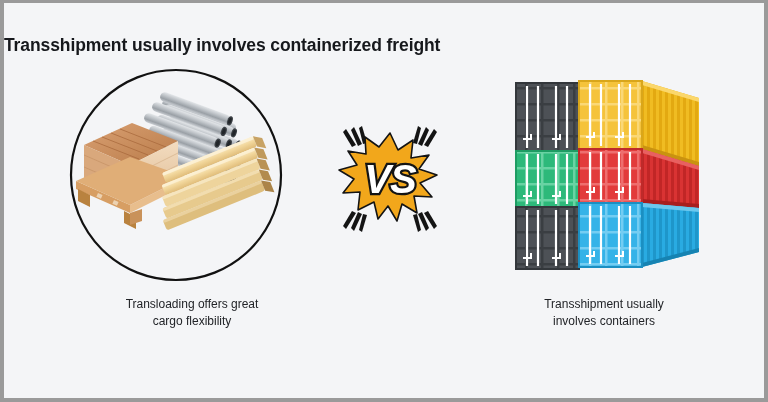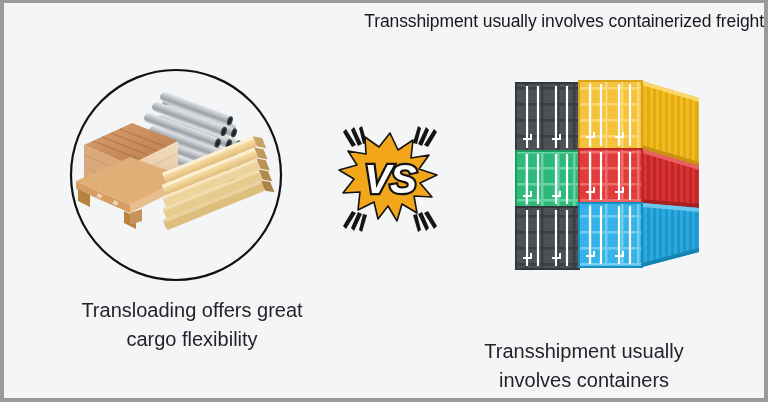--- a/index.html
+++ b/index.html
@@ -23,38 +23,38 @@
     overflow: hidden;
   }
   #inner {
     position: absolute;
     left: 0; top: 0; right: 0; bottom: 0;
     background: #F4F5F7;
   }
   #title {
     position: absolute;
     left: 0;
-    top: 8px;
+    top: 32px;
     width: 760px;
-    text-align: right;
+    text-align: left;
     font-size: 17.5px;
-    font-weight: normal;
+    font-weight: bold;
     color: #16181c;
     letter-spacing: -0.1px;
   }
   .caption {
     position: absolute;
-    font-size: 20px;
+    font-size: 12px;
     color: #222428;
     text-align: center;
     line-height: 1.45;
     white-space: pre-line;
   }
   #caption-left  { left: 38px;  top: 293px; width: 300px; }
-  #caption-right { left: 430px; top: 293px; width: 300px; margin-top: 41px; }
+  #caption-right { left: 450px; top: 293px; width: 300px; }
 
   #left-illustration {
     position: absolute;
     left: 62px;
     top: 62px;
     width: 220px;
     height: 220px;
   }
   #vs-badge {
     position: absolute;

